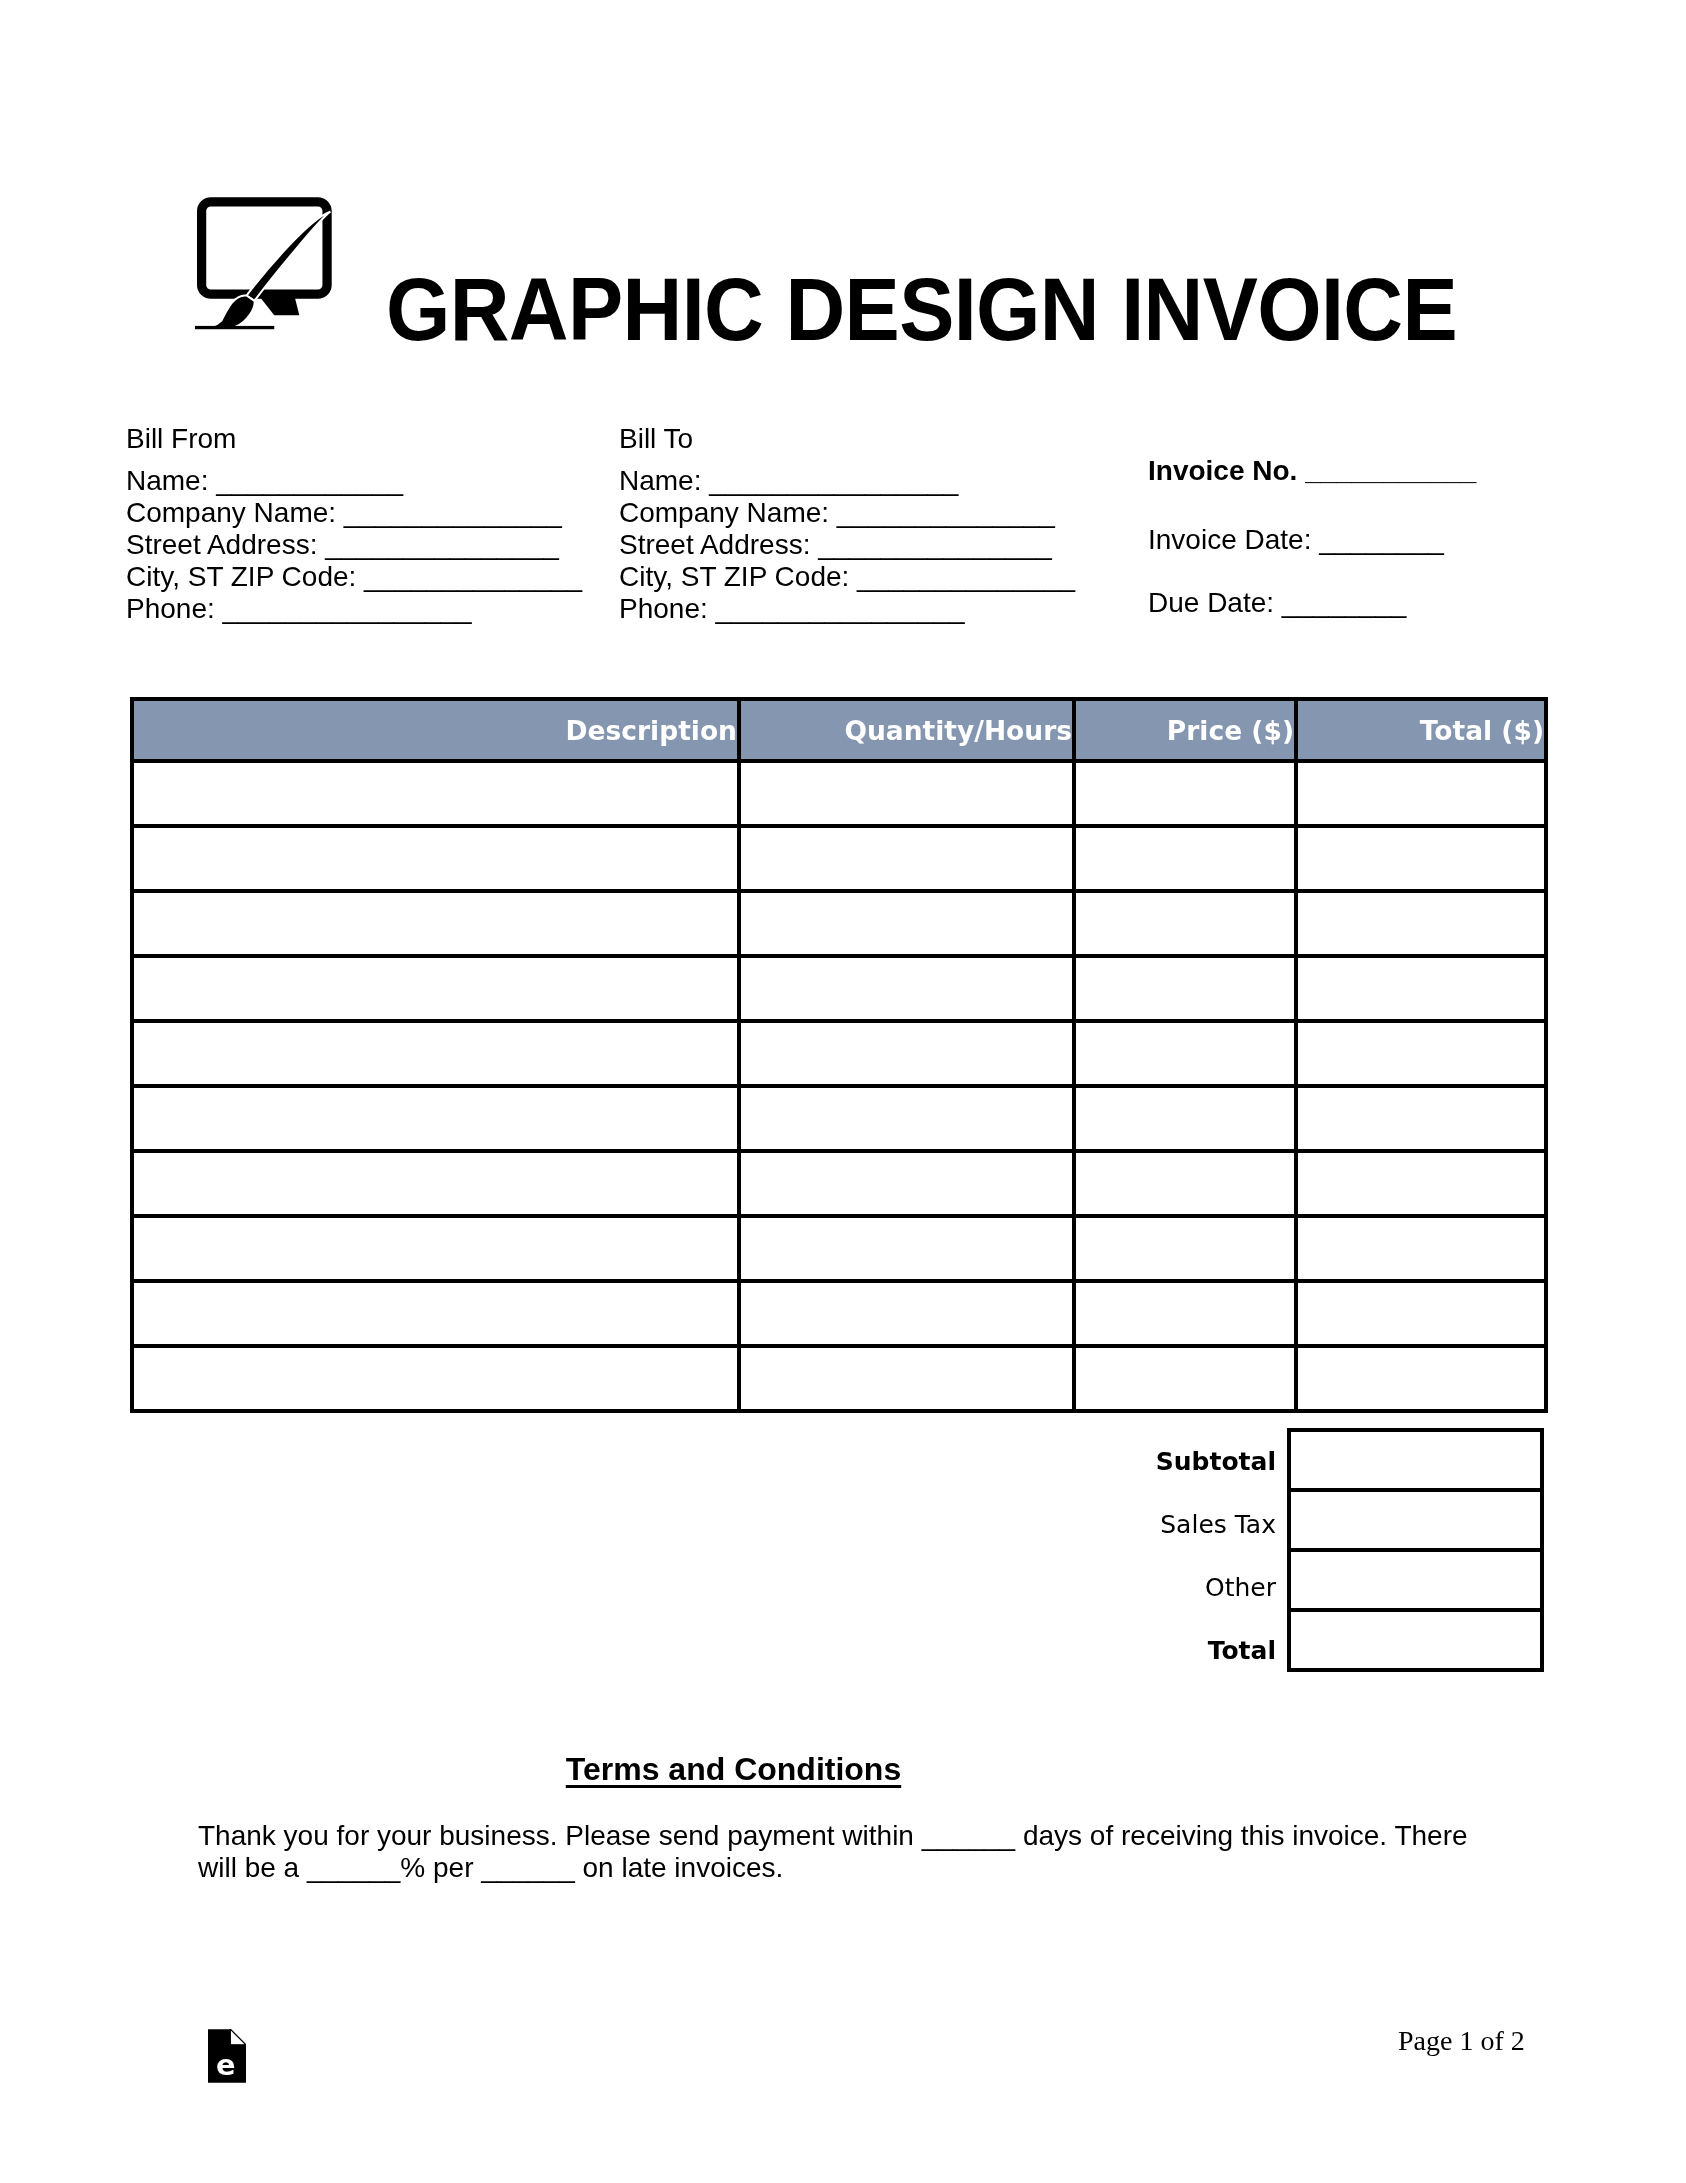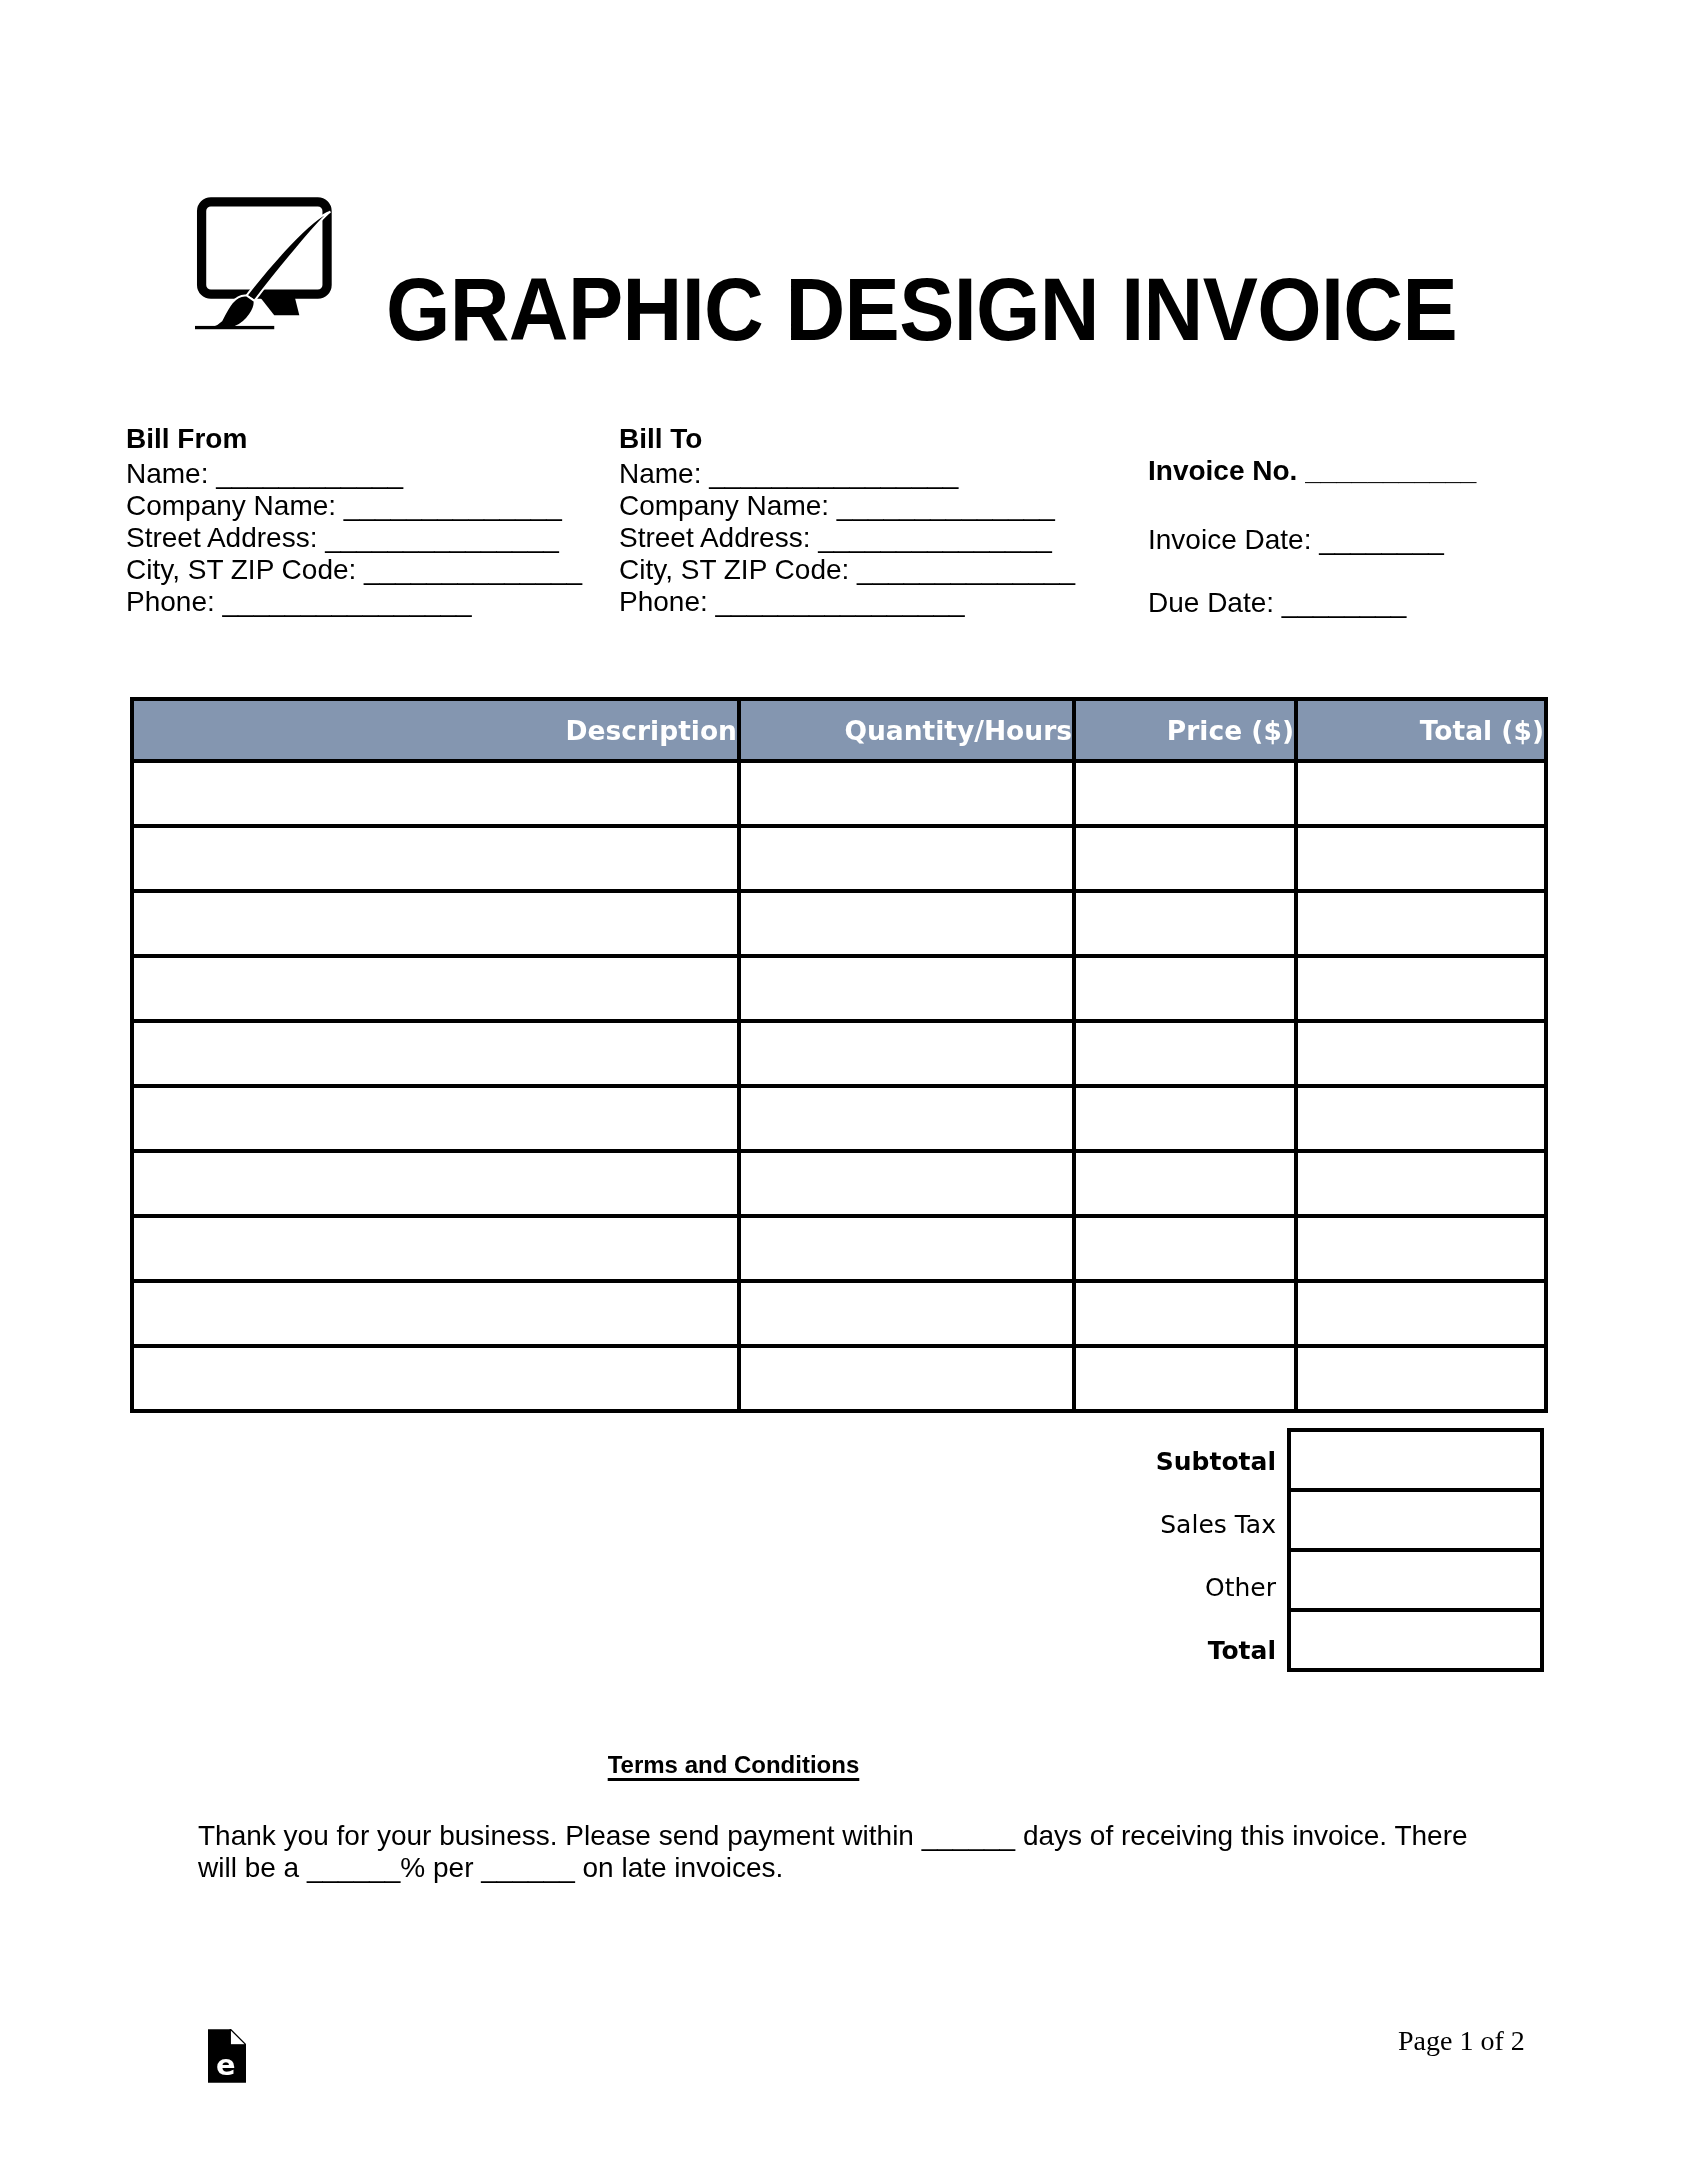--- a/index.html
+++ b/index.html
@@ -7,21 +7,21 @@
          font-family: "Liberation Sans", sans-serif; color: #000; }
   .abs { position: absolute; }
 
   
   .logo-icon { left: 195px; top: 195px; width: 140px; height: 139px; }
   .title { left: 386px; top: 265px; font-size: 89px; font-weight: bold; line-height: 1;
            letter-spacing: -0.7px; white-space: nowrap; transform: scaleX(0.93); transform-origin: left top; }
 
   
   .bill-block { position: absolute; top: 423px; font-size: 28px; line-height: 32px; white-space: nowrap; }
-  .bill-block .heading { font-weight: bold; margin-bottom: 3px; }
+  .bill-block .heading { font-weight: normal; margin-bottom: 10px; }
   .bill-block .field { display: block; }
   .bill-from { left: 126px; }
   .bill-to { left: 619px; }
   .invoice-meta { left: 1148px; margin-top: 32px; }
   .invoice-meta .field { margin-bottom: 0; }
   .invoice-meta .row-no { font-weight: bold; height: 36px; }
   .invoice-meta .row-date { position: absolute; top: 69px; }
   .invoice-meta .row-due { position: absolute; top: 132px; }
 
   
@@ -37,21 +37,21 @@
   
   .summary { position: absolute; left: 1287px; top: 1428px; border-collapse: collapse; }
   .summary td.box { border: 4px solid #000; width: 249px; height: 56px; padding: 0; }
   .summary-labels { position: absolute; left: 1071px; top: 1430px; width: 205px;
                     font-family: "DejaVu Sans", sans-serif; font-size: 25px; text-align: right; }
   .summary-labels div { height: 63px; line-height: 63px; }
   .summary-labels .bold { font-weight: bold; }
 
   
   .terms-heading { position: absolute; left: 0; width: 1467px; top: 1751px; text-align: center;
-                   font-size: 24px; font-weight: bold; }
+                   font-size: 32px; font-weight: bold; }
   .terms-heading span { text-decoration: underline; text-decoration-thickness: 2.6px; text-underline-offset: 5.3px; }
   .terms-body { position: absolute; left: 198px; top: 1820px; width: 1296px; font-size: 28px; line-height: 32px; }
 
   
   .footer-logo { left: 208px; top: 2029px; width: 38px; height: 54px; }
   .page-num { position: absolute; left: 1398px; top: 2025px; font-size: 28px; white-space: nowrap; font-family: Liberation Serif, serif; }
 </style>
 </head>
 <body>
 

